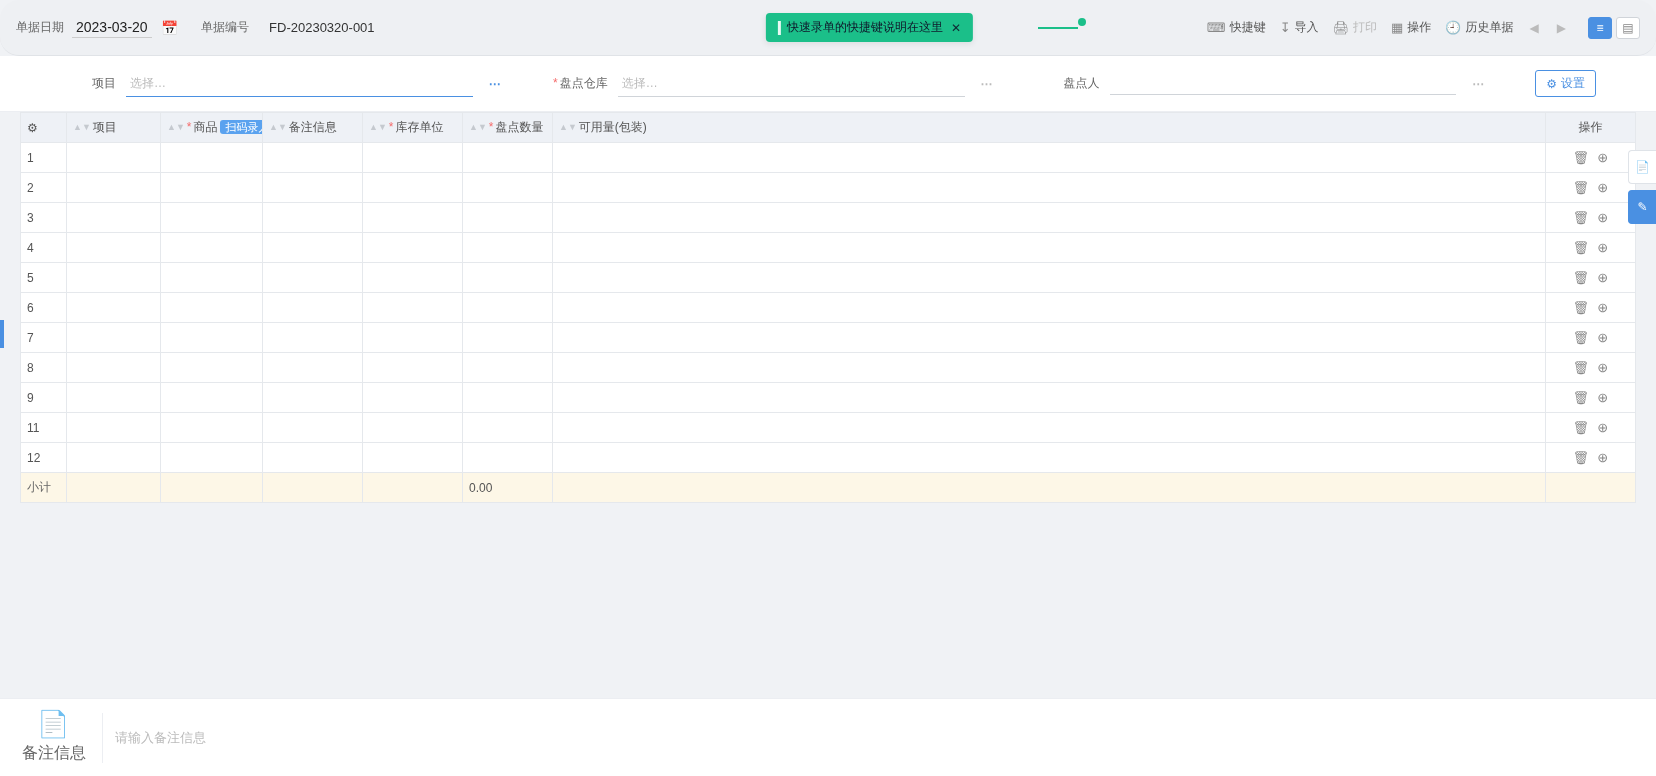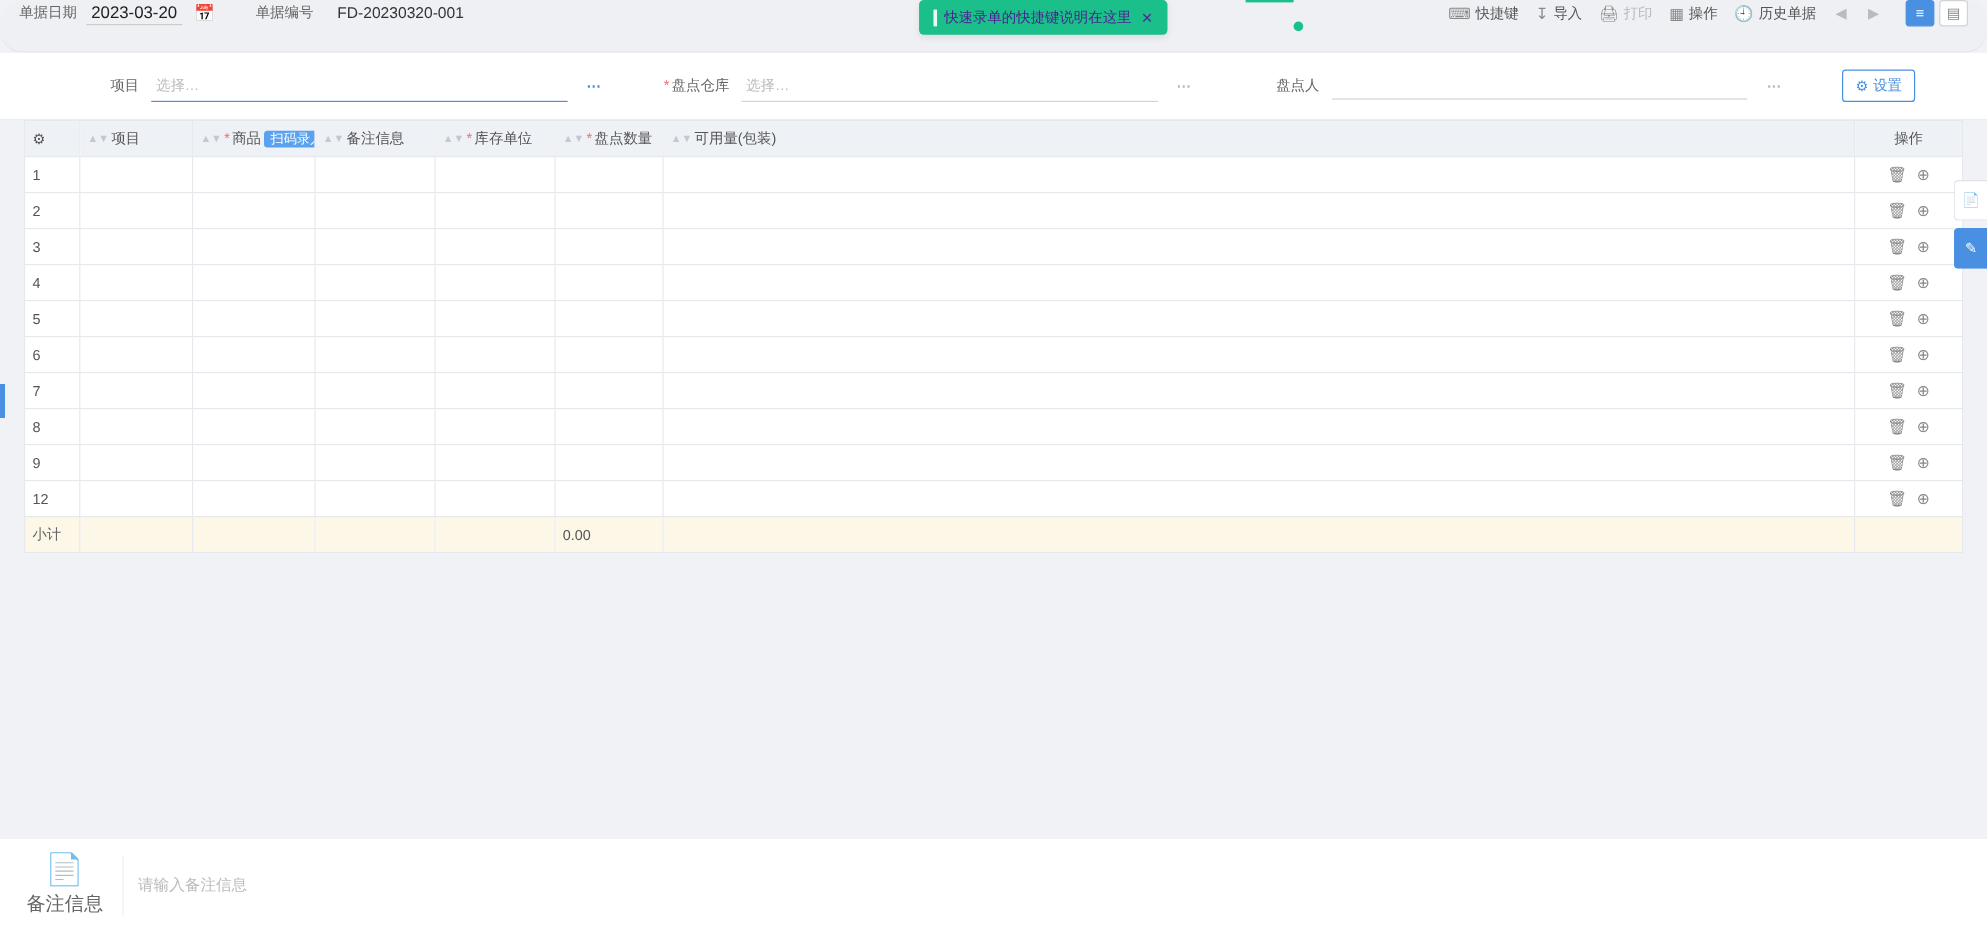--- a/index.html
+++ b/index.html
@@ -5,41 +5,41 @@
   * { box-sizing: border-box; margin: 0; padding: 0; }
   html, body { height: 100%; }
   body {
     font-family: "Microsoft YaHei", Arial, sans-serif;
     font-size: 12px;
     color: #333;
     background: #f0f2f5;
     overflow: hidden;
   }
   .topbar {
-    height: 44px;
+    height: 56px;
     background: #eef0f3;
     display: flex;
-    align-items: flex-start;
+    align-items: center;
     padding: 0 16px;
     border-bottom: 1px solid #e0e3e7;
     position: relative;
     border-radius: 19px;
   }
   .topbar-left { display: flex; align-items: center; gap: 8px; }
   .field-label { color: #666; font-size: 12px; }
   .date-val { font-size: 14px; color: #222; border-bottom: 1px solid #ccc; padding: 2px 4px; }
   .cal-icon { color: #2ea7a0; font-size: 14px; margin-left: 2px; }
   .doc-num { font-size: 13px; color: #333; margin-left: 12px; }
 
   .green-tip {
     position: absolute;
     left: 50%;
     transform: translateX(-30%);
     background: #1bbf89;
-    color: #4c1d95;
+    color: #0f172a;
     padding: 6px 12px;
     border-radius: 4px;
     display: flex;
     align-items: center;
     box-shadow: 0 2px 6px rgba(0,0,0,0.08);
   }
   .green-tip .bar { display:inline-block;width:3px;height:14px;background:rgba(255,255,255,0.9);margin-right:6px;}
   .green-tip .x { margin-left: 8px; cursor: pointer; font-size: 12px; opacity:.9 }
   .tip-line {
     position:absolute; left:calc(50% + 210px); width:40px; height:2px; background:linear-gradient(90deg,#1bbf89,#1bbf89);
@@ -162,21 +162,21 @@
 </head>
 <body>
 
 <div class="left-accent"></div>
 
 <div class="topbar">
   <div class="topbar-left">
     <span class="field-label">单据日期</span>
     <span class="date-val">2023-03-20</span>
     <span class="cal-icon">📅</span>
-    <span class="field-label" style="margin-left:26px">单据编号</span>
+    <span class="field-label" style="margin-left:14px">单据编号</span>
     <span class="doc-num">FD-20230320-001</span>
   </div>
 
   <div class="green-tip">
     <span class="bar"></span>
     <span>快速录单的快捷键说明在这里</span>
     <span class="x">✕</span>
   </div>
   <div class="tip-line"></div>
   <div class="tip-dot"></div>
@@ -342,20 +342,30 @@
           <td class="col-idx">9</td>
           <td></td>
           <td></td>
           <td></td>
           <td></td>
           <td></td>
           <td></td>
           <td class="col-ops"><span class="row-ic">🗑</span><span class="row-ic">⊕</span></td>
         </tr>
         <tr>
+          <td class="col-idx">11</td>
+          <td></td>
+          <td></td>
+          <td></td>
+          <td></td>
+          <td></td>
+          <td></td>
+          <td class="col-ops"><span class="row-ic">🗑</span><span class="row-ic">⊕</span></td>
+        </tr>
+        <tr>
           <td class="col-idx">12</td>
           <td></td>
           <td></td>
           <td></td>
           <td></td>
           <td></td>
           <td></td>
           <td class="col-ops"><span class="row-ic">🗑</span><span class="row-ic">⊕</span></td>
         </tr>
       </tbody>

